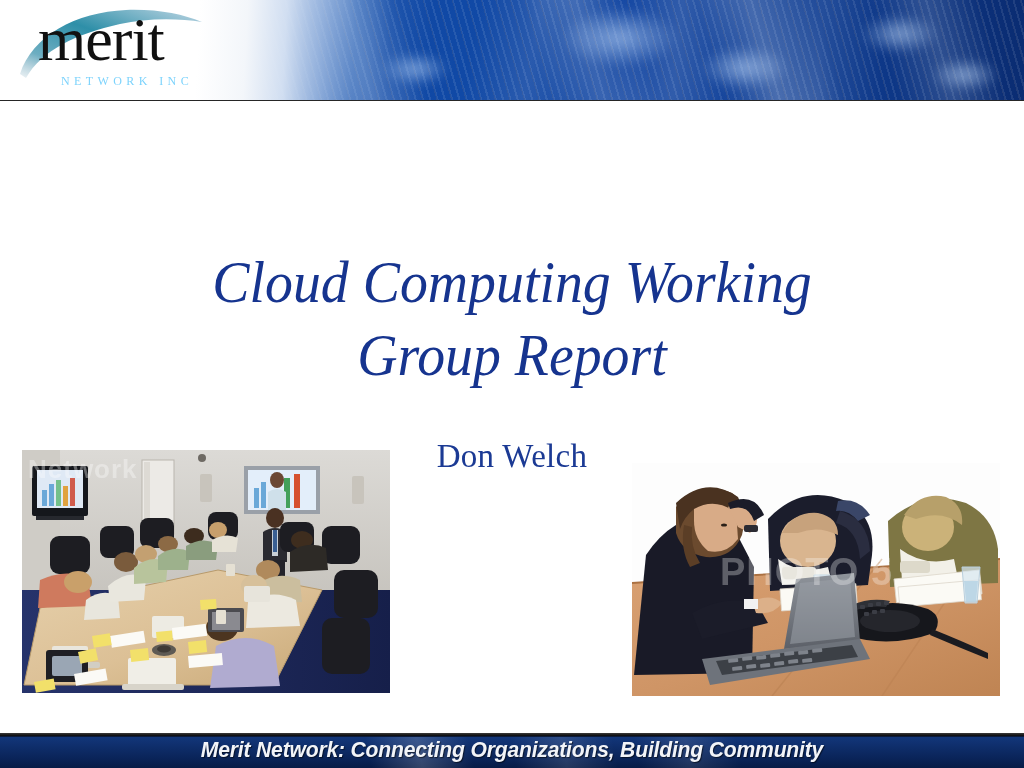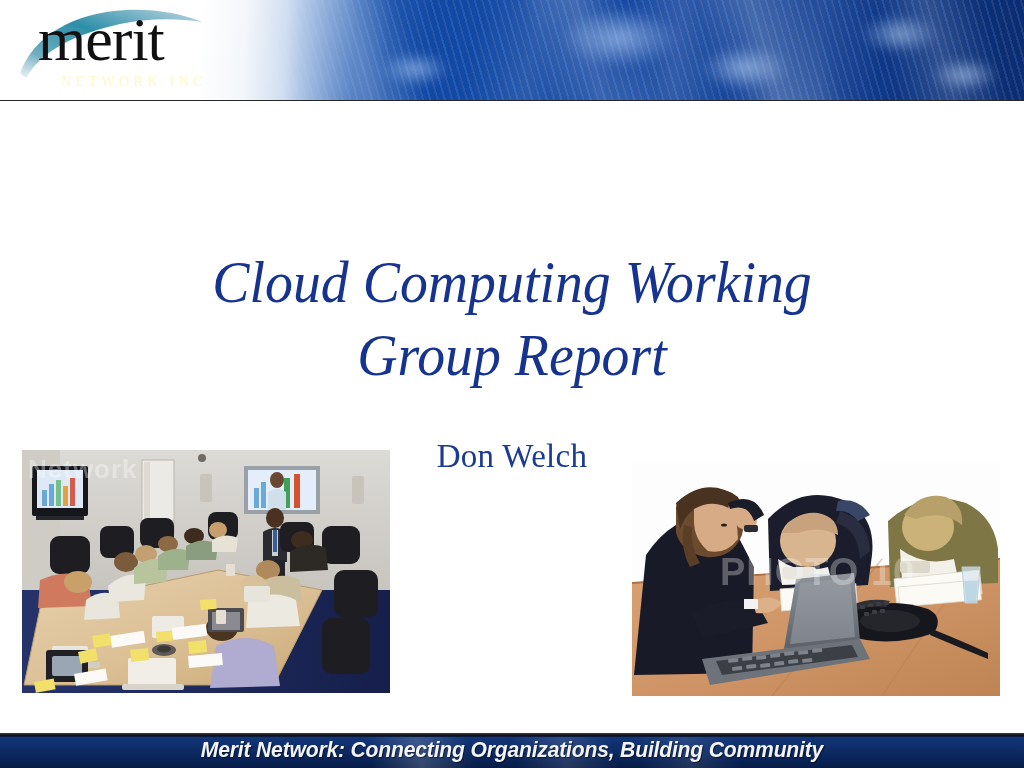--- a/index.html
+++ b/index.html
@@ -125,22 +125,22 @@
     font-size: 62px;
     color: #111111;
     letter-spacing: -1px;
     line-height: 1;
     margin-left: 26px;
   }
   .logo-sub {
     position: absolute;
     left: 55px; top: 72px;
     font-family: "Liberation Serif", "DejaVu Serif", serif;
-    font-size: 14px;
-    color: #fef9c3;
+    font-size: 12px;
+    color: #7dd3fc;
     letter-spacing: 4.4px;
     font-weight: 400;
   }
 
   
   .title {
     position: absolute;
     left: 112px; top: 246px;
     width: 800px;
     text-align: center;
@@ -500,21 +500,21 @@
           <rect x="180" y="186" width="10" height="4" rx="1" transform="rotate(-6 180 186)"></rect>
           <rect x="100" y="204" width="10" height="4" rx="1" transform="rotate(-6 100 204)"></rect>
           <rect x="114" y="202" width="10" height="4" rx="1" transform="rotate(-6 114 202)"></rect>
           <rect x="128" y="201" width="10" height="4" rx="1" transform="rotate(-6 128 201)"></rect>
           <rect x="142" y="199" width="10" height="4" rx="1" transform="rotate(-6 142 199)"></rect>
           <rect x="156" y="197" width="10" height="4" rx="1" transform="rotate(-6 156 197)"></rect>
           <rect x="170" y="196" width="10" height="4" rx="1" transform="rotate(-6 170 196)"></rect>
         </g>
       </g>
     </svg>
-    <div class="watermark" style="left:88px; top:88px; font-size:38px; color:rgba(255,255,255,0.30);">PHOTO 10</div>
+    <div class="watermark" style="left:88px; top:88px; font-size:38px; color:rgba(255,255,255,0.30);">PHOTO 5</div>
   </div>
 
   <div class="footer">
     <div class="footer-bg"></div>
     <div class="footer-rule"></div>
   </div>
   <div class="footer-text">Merit Network: Connecting Organizations, Building Community</div>
 
 </div>
 

